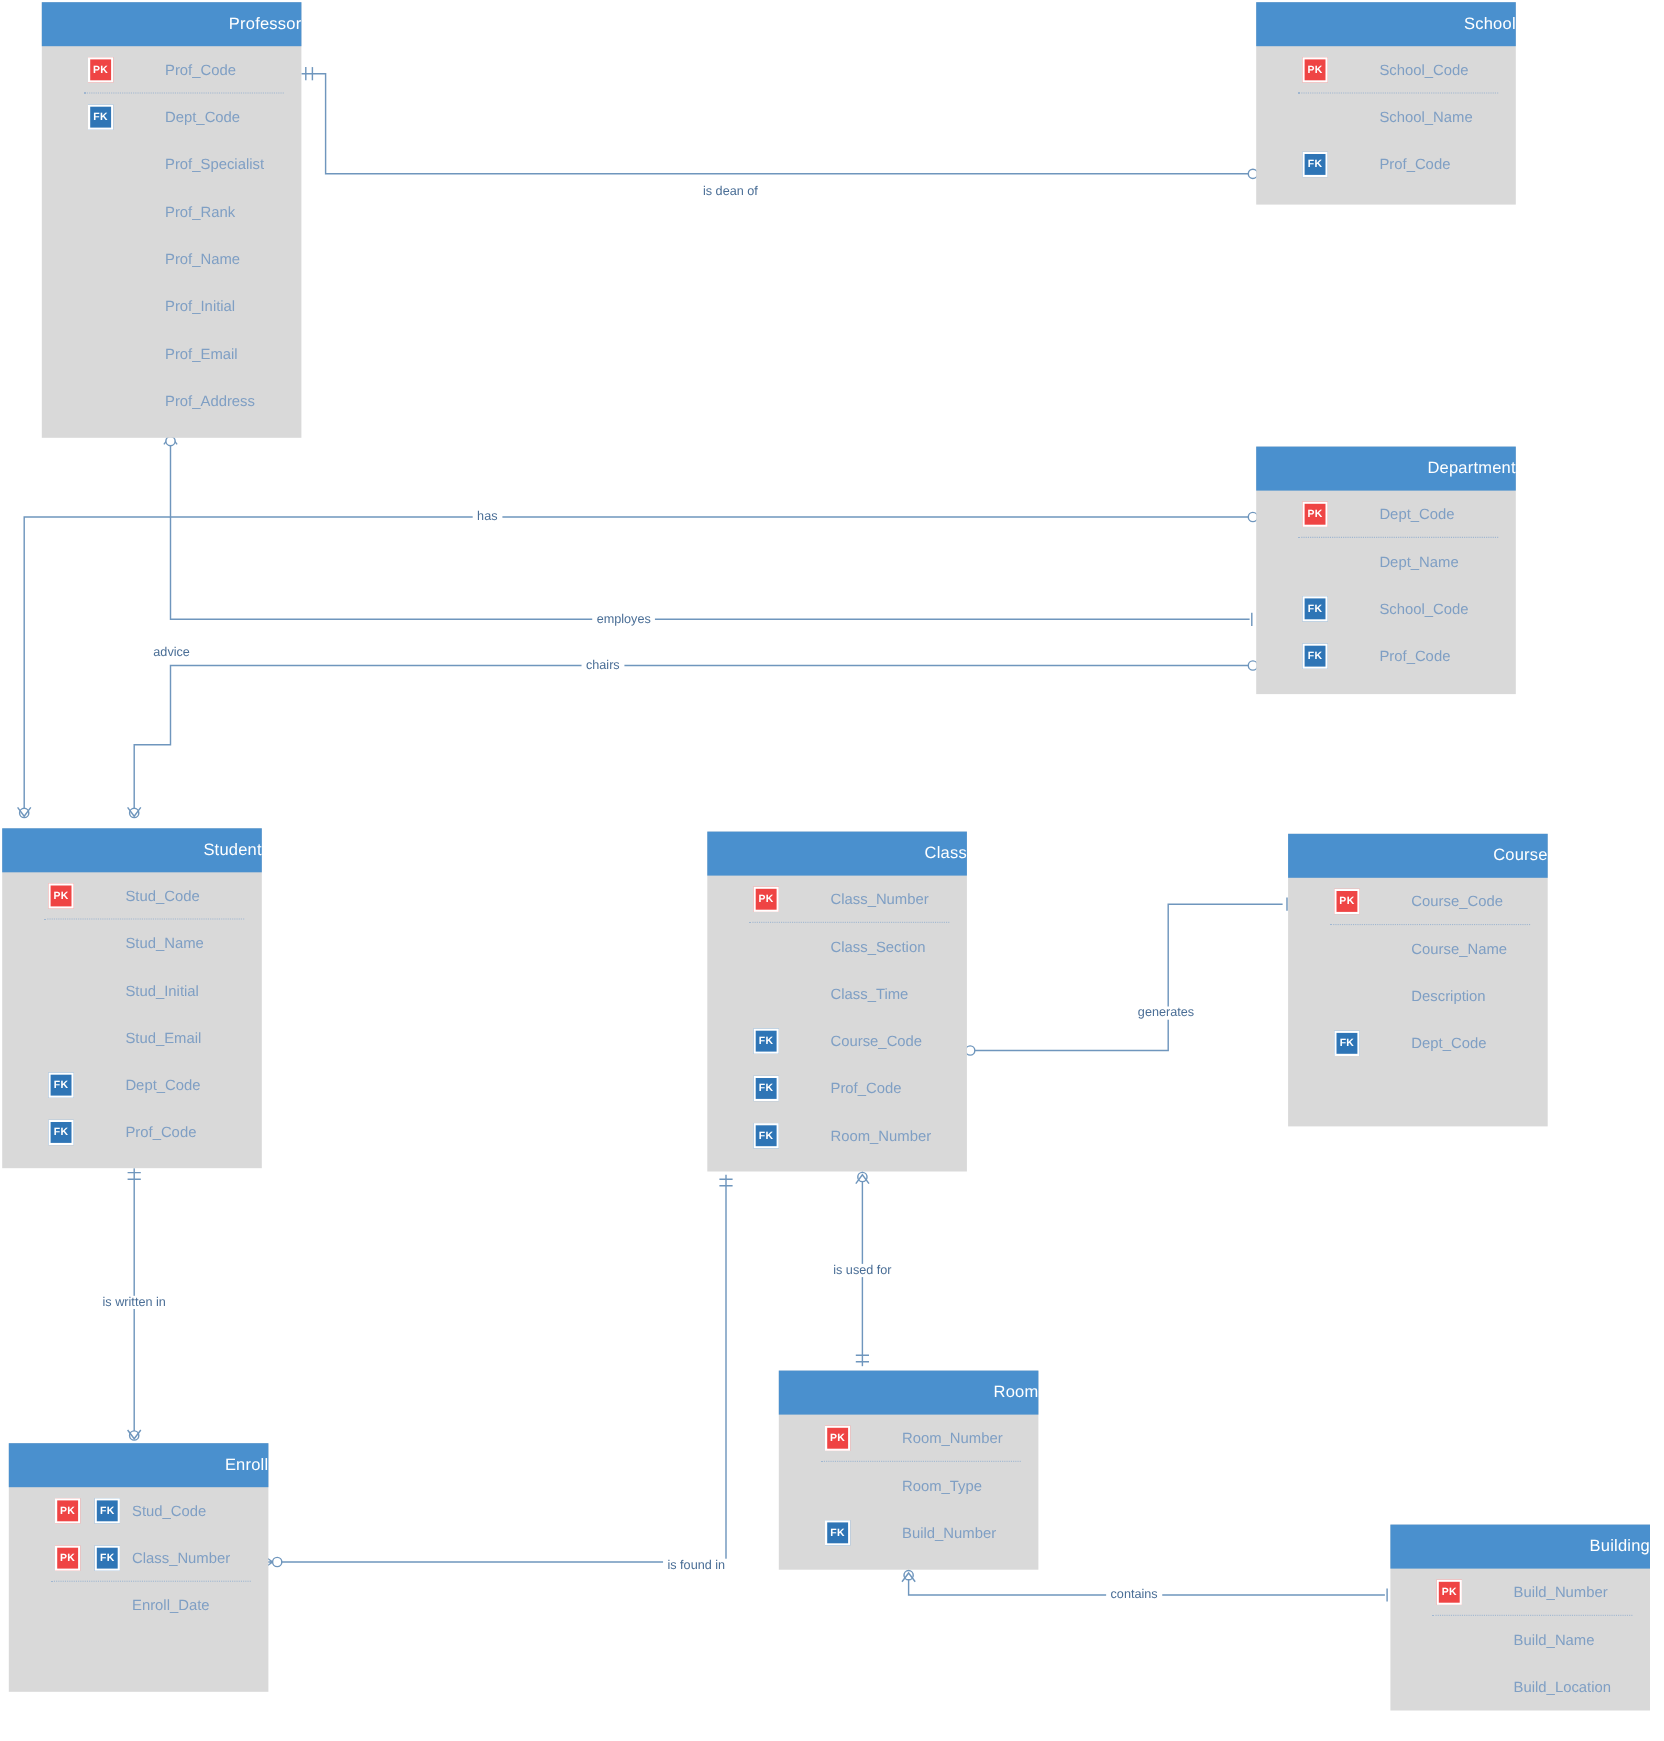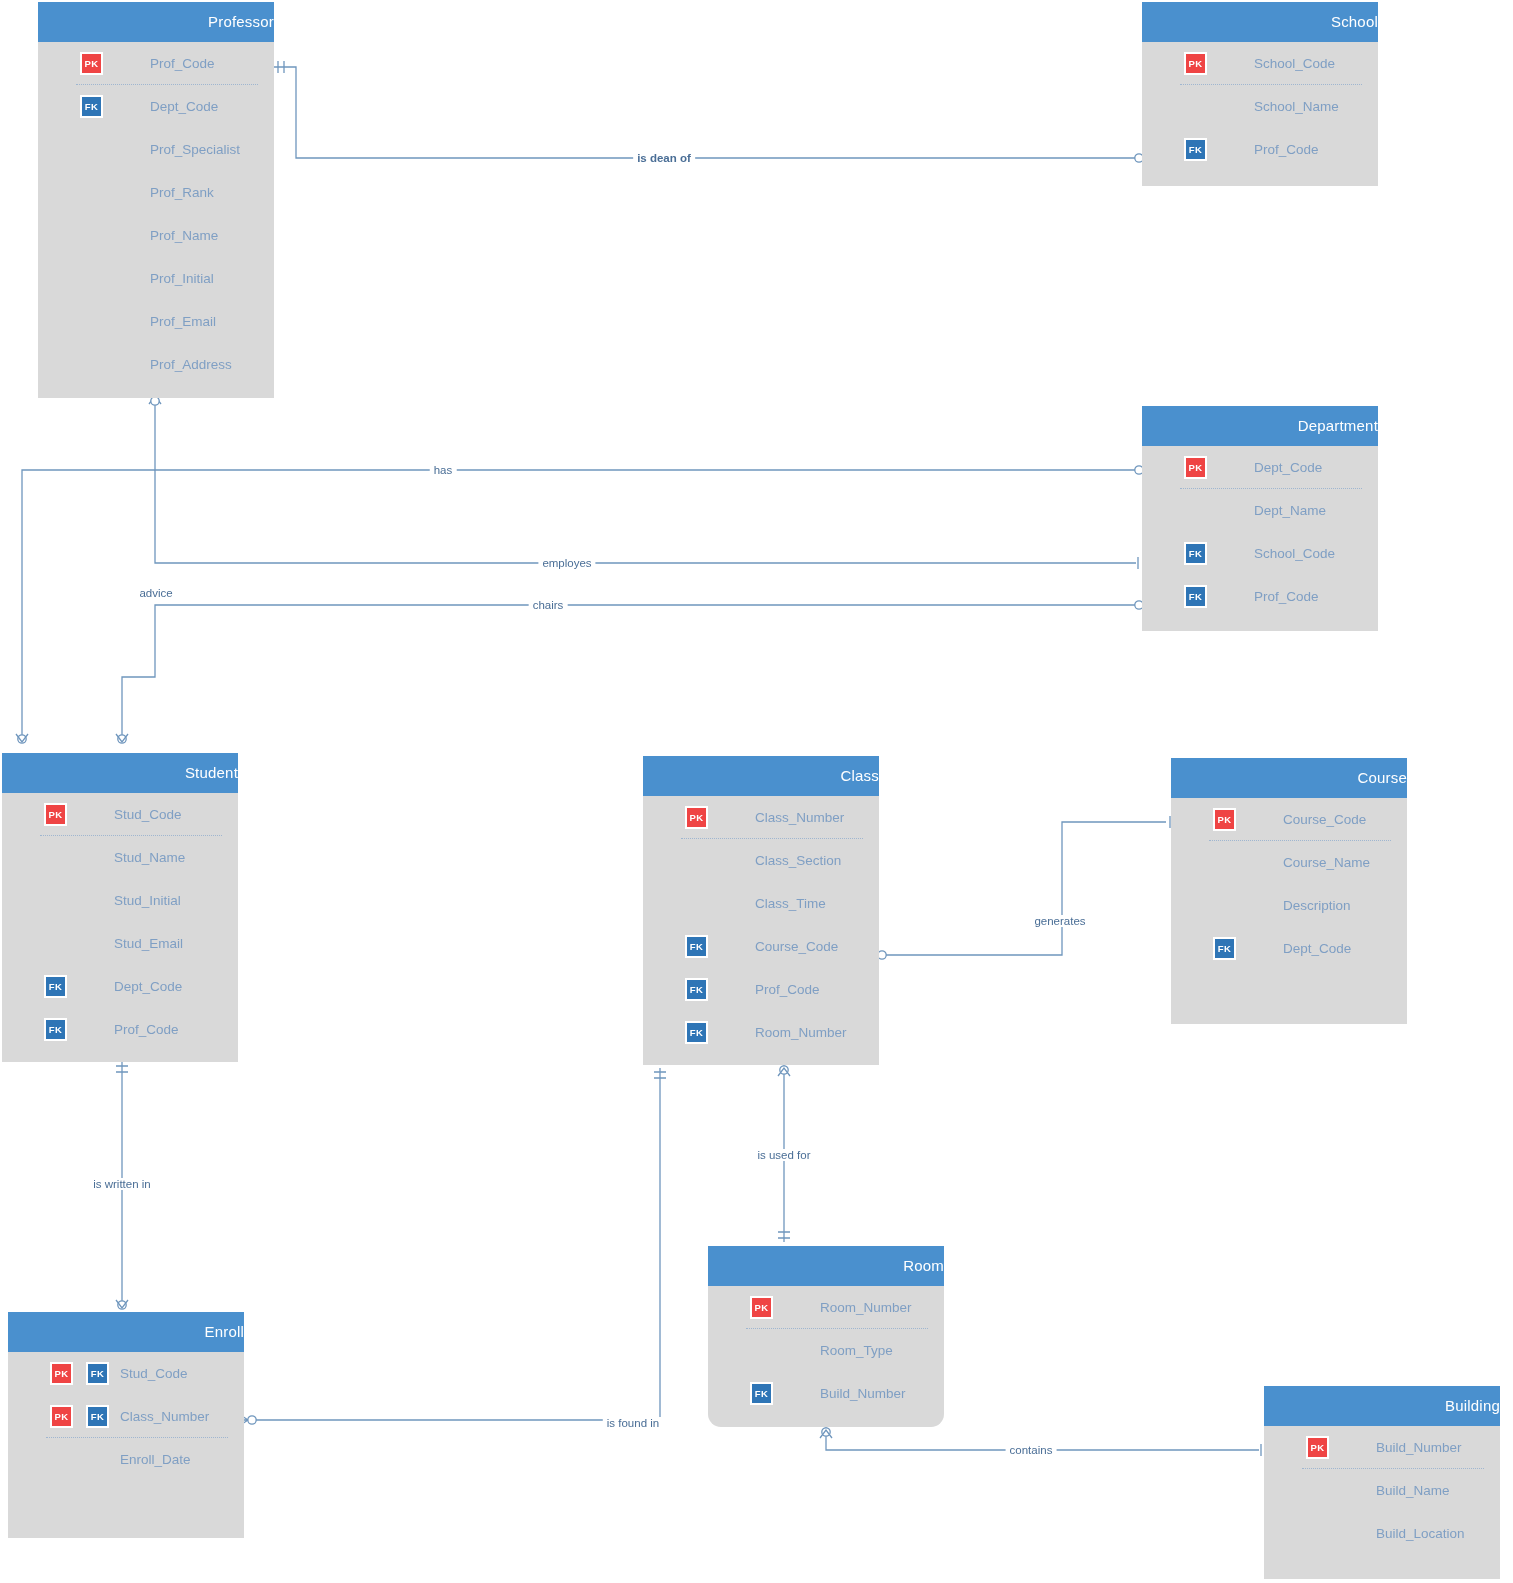--- a/index.html
+++ b/index.html
@@ -291,56 +291,56 @@
             <span class="key pk p1">PK</span>
             <span class="key fk p2">FK</span>
             <span class="label">Class_Number</span>
           </div>
           <div class="divider" style="top: 85px;"></div>
           <div class="attr">
             <span class="label">Enroll_Date</span>
           </div>
         </div>
       </div>
-      <div class="entity" style="left: 708px; top: 1246px; width: 236px; height: 181px; border-radius: 13px;">
+      <div class="entity" style="left: 708px; top: 1246px; width: 236px; height: 181px;">
         <div class="title">Room</div>
         <div class="body">
           <div class="attr">
             <span class="key pk p1">PK</span>
             <span class="label">Room_Number</span>
           </div>
           <div class="divider" style="top: 42px;"></div>
           <div class="attr">
             <span class="label">Room_Type</span>
           </div>
           <div class="attr">
             <span class="key fk p1">FK</span>
             <span class="label">Build_Number</span>
           </div>
         </div>
       </div>
-      <div class="entity" style="left: 1264px; top: 1386px; width: 236px; height: 193px;">
+      <div class="entity" style="left: 1264px; top: 1386px; width: 236px; height: 169px;">
         <div class="title">Building</div>
         <div class="body">
           <div class="attr">
             <span class="key pk p1">PK</span>
             <span class="label">Build_Number</span>
           </div>
           <div class="divider" style="top: 42px;"></div>
           <div class="attr">
             <span class="label">Build_Name</span>
           </div>
           <div class="attr">
             <span class="label">Build_Location</span>
           </div>
         </div>
       </div>
     </div>
   <div id="labels">
-      <div class="rel-label" style="left: 664px; top: 158px; font-weight: bold;">is dean of</div>
+      <div class="rel-label" style="left: 664px; top: 174px;">is dean of</div>
       <div class="rel-label" style="left: 443px; top: 470px;">has</div>
       <div class="rel-label" style="left: 567px; top: 563px;">employes</div>
       <div class="rel-label" style="left: 156px; top: 593px;">advice</div>
       <div class="rel-label" style="left: 548px; top: 605px;">chairs</div>
       <div class="rel-label" style="left: 1060px; top: 921px;">generates</div>
       <div class="rel-label" style="left: 122px; top: 1184px;">is written in</div>
       <div class="rel-label" style="left: 784px; top: 1155px; text-align: right;">is used for</div>
       <div class="rel-label" style="left: 633px; top: 1423px;">is found in</div>
       <div class="rel-label" style="left: 1031px; top: 1450px;">contains</div>
     </div>

